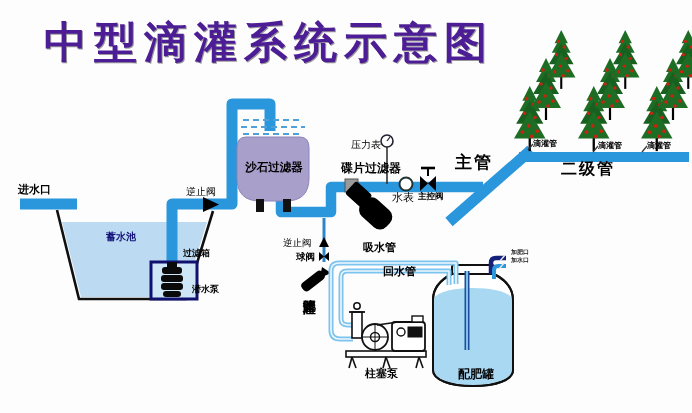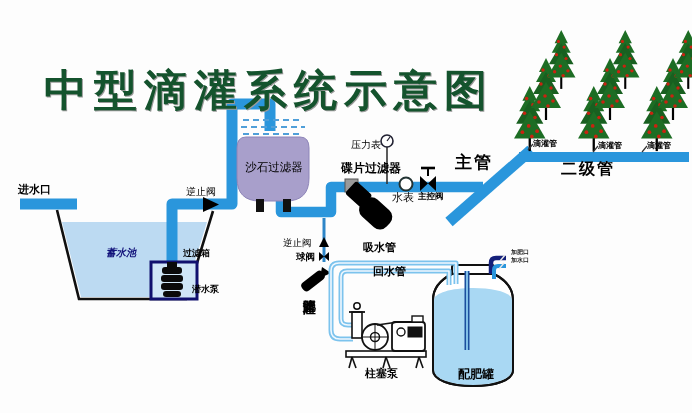--- a/index.html
+++ b/index.html
@@ -6,21 +6,21 @@
   #stage{
     position:relative;width:692px;height:413px;margin:0 auto;
     background:#fdfdfd;overflow:hidden;
     font-family:"DejaVu Sans","Liberation Sans",sans-serif;
     outline:1px solid #d7d7d7;
   }
   #stage svg{position:absolute;left:0;top:0;}
   .lbl{position:absolute;color:#000;white-space:nowrap;line-height:1.05;}
   .title{
     left:44px;top:20px;font-size:43px;font-weight:900;letter-spacing:7px;
-    color:#14532d;text-shadow:1px 1px 0 #9a9a9a;margin-top:48px;
+    color:#4c1d95;text-shadow:1px 1px 0 #9a9a9a;
   }
   .vert{writing-mode:vertical-rl;text-orientation:upright;}
 </style>
 </head>
 <body>
 
 <div id="stage">
 
   <svg width="692" height="413" viewBox="0 0 692 413">
     <defs>
@@ -179,38 +179,38 @@
       <rect x="408" y="327" width="14" height="10" fill="#111"></rect>
       <rect x="412" y="316" width="11" height="6" stroke-width="1.4"></rect>
       <line x1="377" y1="325" x2="398" y2="322" stroke-width="1.4"></line>
     </g>
   </svg>
 
   <span class="lbl title">中型滴灌系统示意图</span>
 
   <span class="lbl" style="left:18px;top:184px;font-size:11px;font-weight:700;">进水口</span>
   <span class="lbl" style="left:186px;top:187px;font-size:10px;font-weight:500;">逆止阀</span>
-  <span class="lbl" style="left:106px;top:248px;font-size:10px;font-weight:700;color:#12127a;font-style:italic;">蓄水池</span>
+  <span class="lbl" style="left:106px;top:232px;font-size:10px;font-weight:700;color:#12127a;">蓄水池</span>
   <span class="lbl" style="left:183px;top:249px;font-size:9px;font-weight:700;">过滤箱</span>
   <span class="lbl" style="left:192px;top:285px;font-size:9px;font-weight:700;">潜水泵</span>
 
-  <span class="lbl" style="left:240px;top:161px;width:68px;text-align:center;font-size:11.5px;font-weight:400;">沙石过滤器</span>
+  <span class="lbl" style="left:240px;top:161px;width:68px;text-align:center;font-size:11.5px;font-weight:700;">沙石过滤器</span>
   <span class="lbl" style="left:341px;top:162px;font-size:12px;font-weight:700;">碟片过滤器</span>
   <span class="lbl" style="left:351px;top:140px;font-size:10px;font-weight:500;">压力表</span>
   <span class="lbl" style="left:392px;top:192px;font-size:11px;font-weight:500;">水表</span>
   <span class="lbl" style="left:418px;top:192px;font-size:8.5px;font-weight:700;">主控阀</span>
 
   <span class="lbl" style="left:455px;top:154px;font-size:17px;font-weight:900;letter-spacing:2px;">主管</span>
   <span class="lbl" style="left:561px;top:161px;font-size:16px;font-weight:900;letter-spacing:2px;">二级管</span>
   <span class="lbl" style="left:533px;top:140px;font-size:8px;font-weight:700;">滴灌管</span>
   <span class="lbl" style="left:598px;top:142px;font-size:8px;font-weight:700;">滴灌管</span>
   <span class="lbl" style="left:647px;top:142px;font-size:8px;font-weight:700;">滴灌管</span>
 
   <span class="lbl" style="left:283px;top:238px;font-size:9.5px;font-weight:500;">逆止阀</span>
   <span class="lbl" style="left:296px;top:252px;font-size:9.5px;font-weight:700;">球阀</span>
   <span class="lbl vert" style="left:302px;top:290px;font-size:13px;font-weight:900;">注肥管路</span>
   <span class="lbl" style="left:363px;top:242px;font-size:11px;font-weight:700;">吸水管</span>
-  <span class="lbl" style="left:373px;top:266px;font-size:11px;font-weight:700;">回水管</span>
+  <span class="lbl" style="left:383px;top:266px;font-size:11px;font-weight:700;">回水管</span>
   <span class="lbl" style="left:365px;top:368px;font-size:11px;font-weight:700;">柱塞泵</span>
   <span class="lbl" style="left:458px;top:368px;font-size:12px;font-weight:700;">配肥罐</span>
   <span class="lbl" style="left:511px;top:249px;font-size:6px;font-weight:600;color:#222;">加肥口</span>
   <span class="lbl" style="left:511px;top:257px;font-size:6px;font-weight:600;color:#222;">加水口</span>
 </div>
 
 </body></html>

